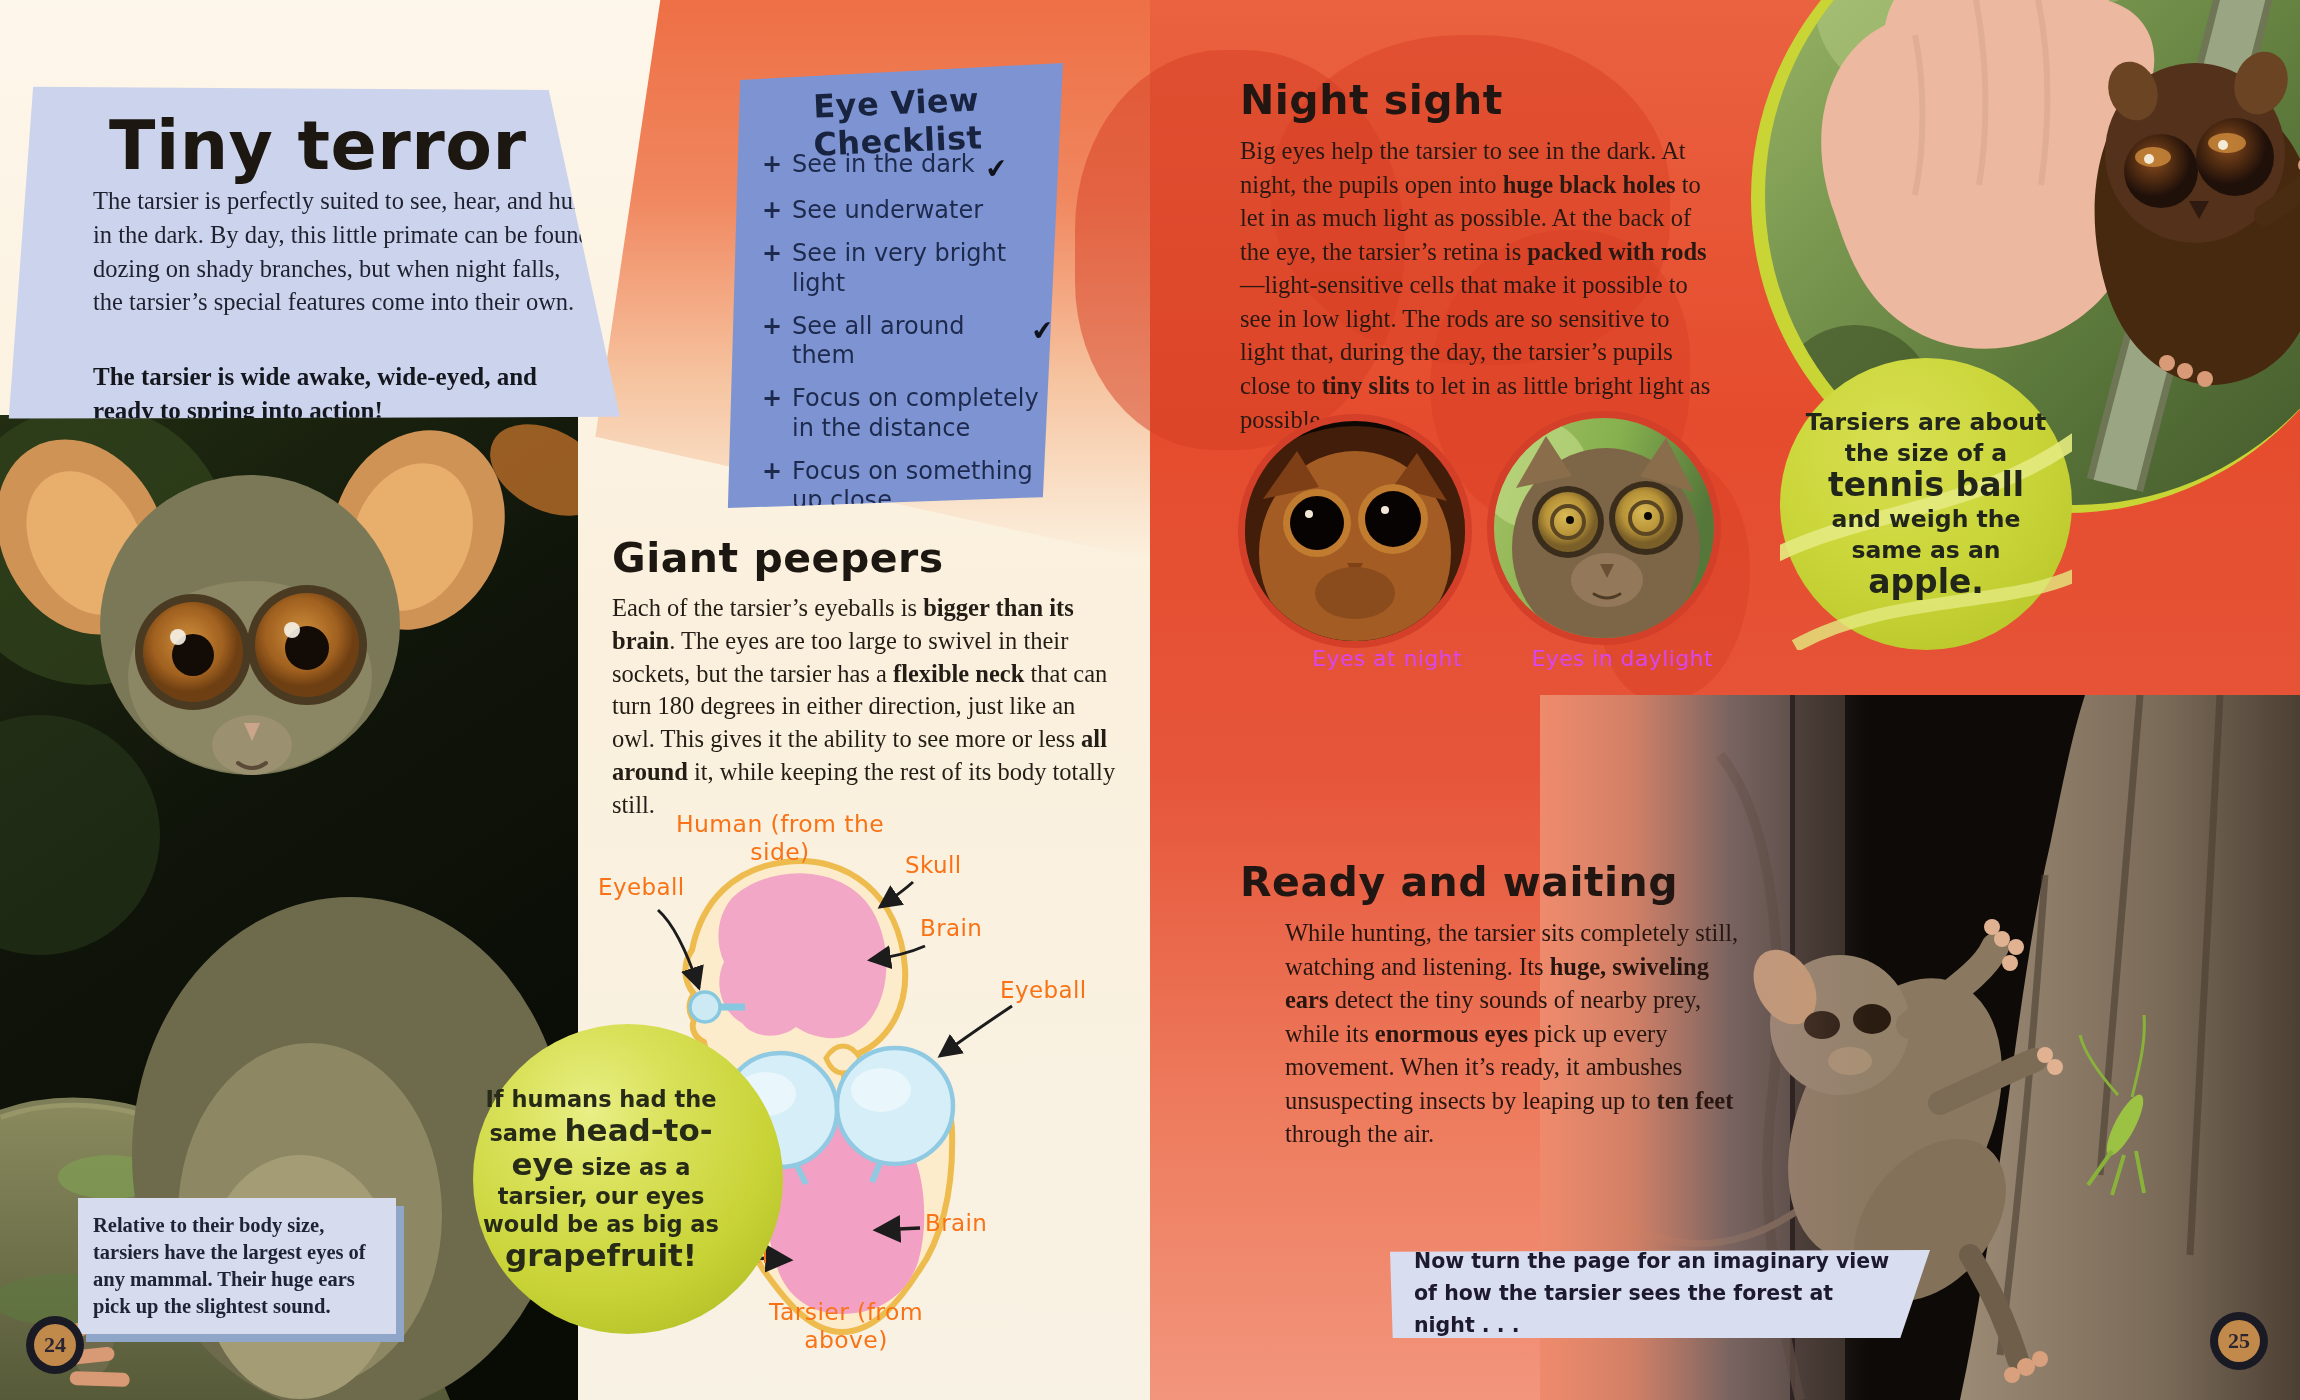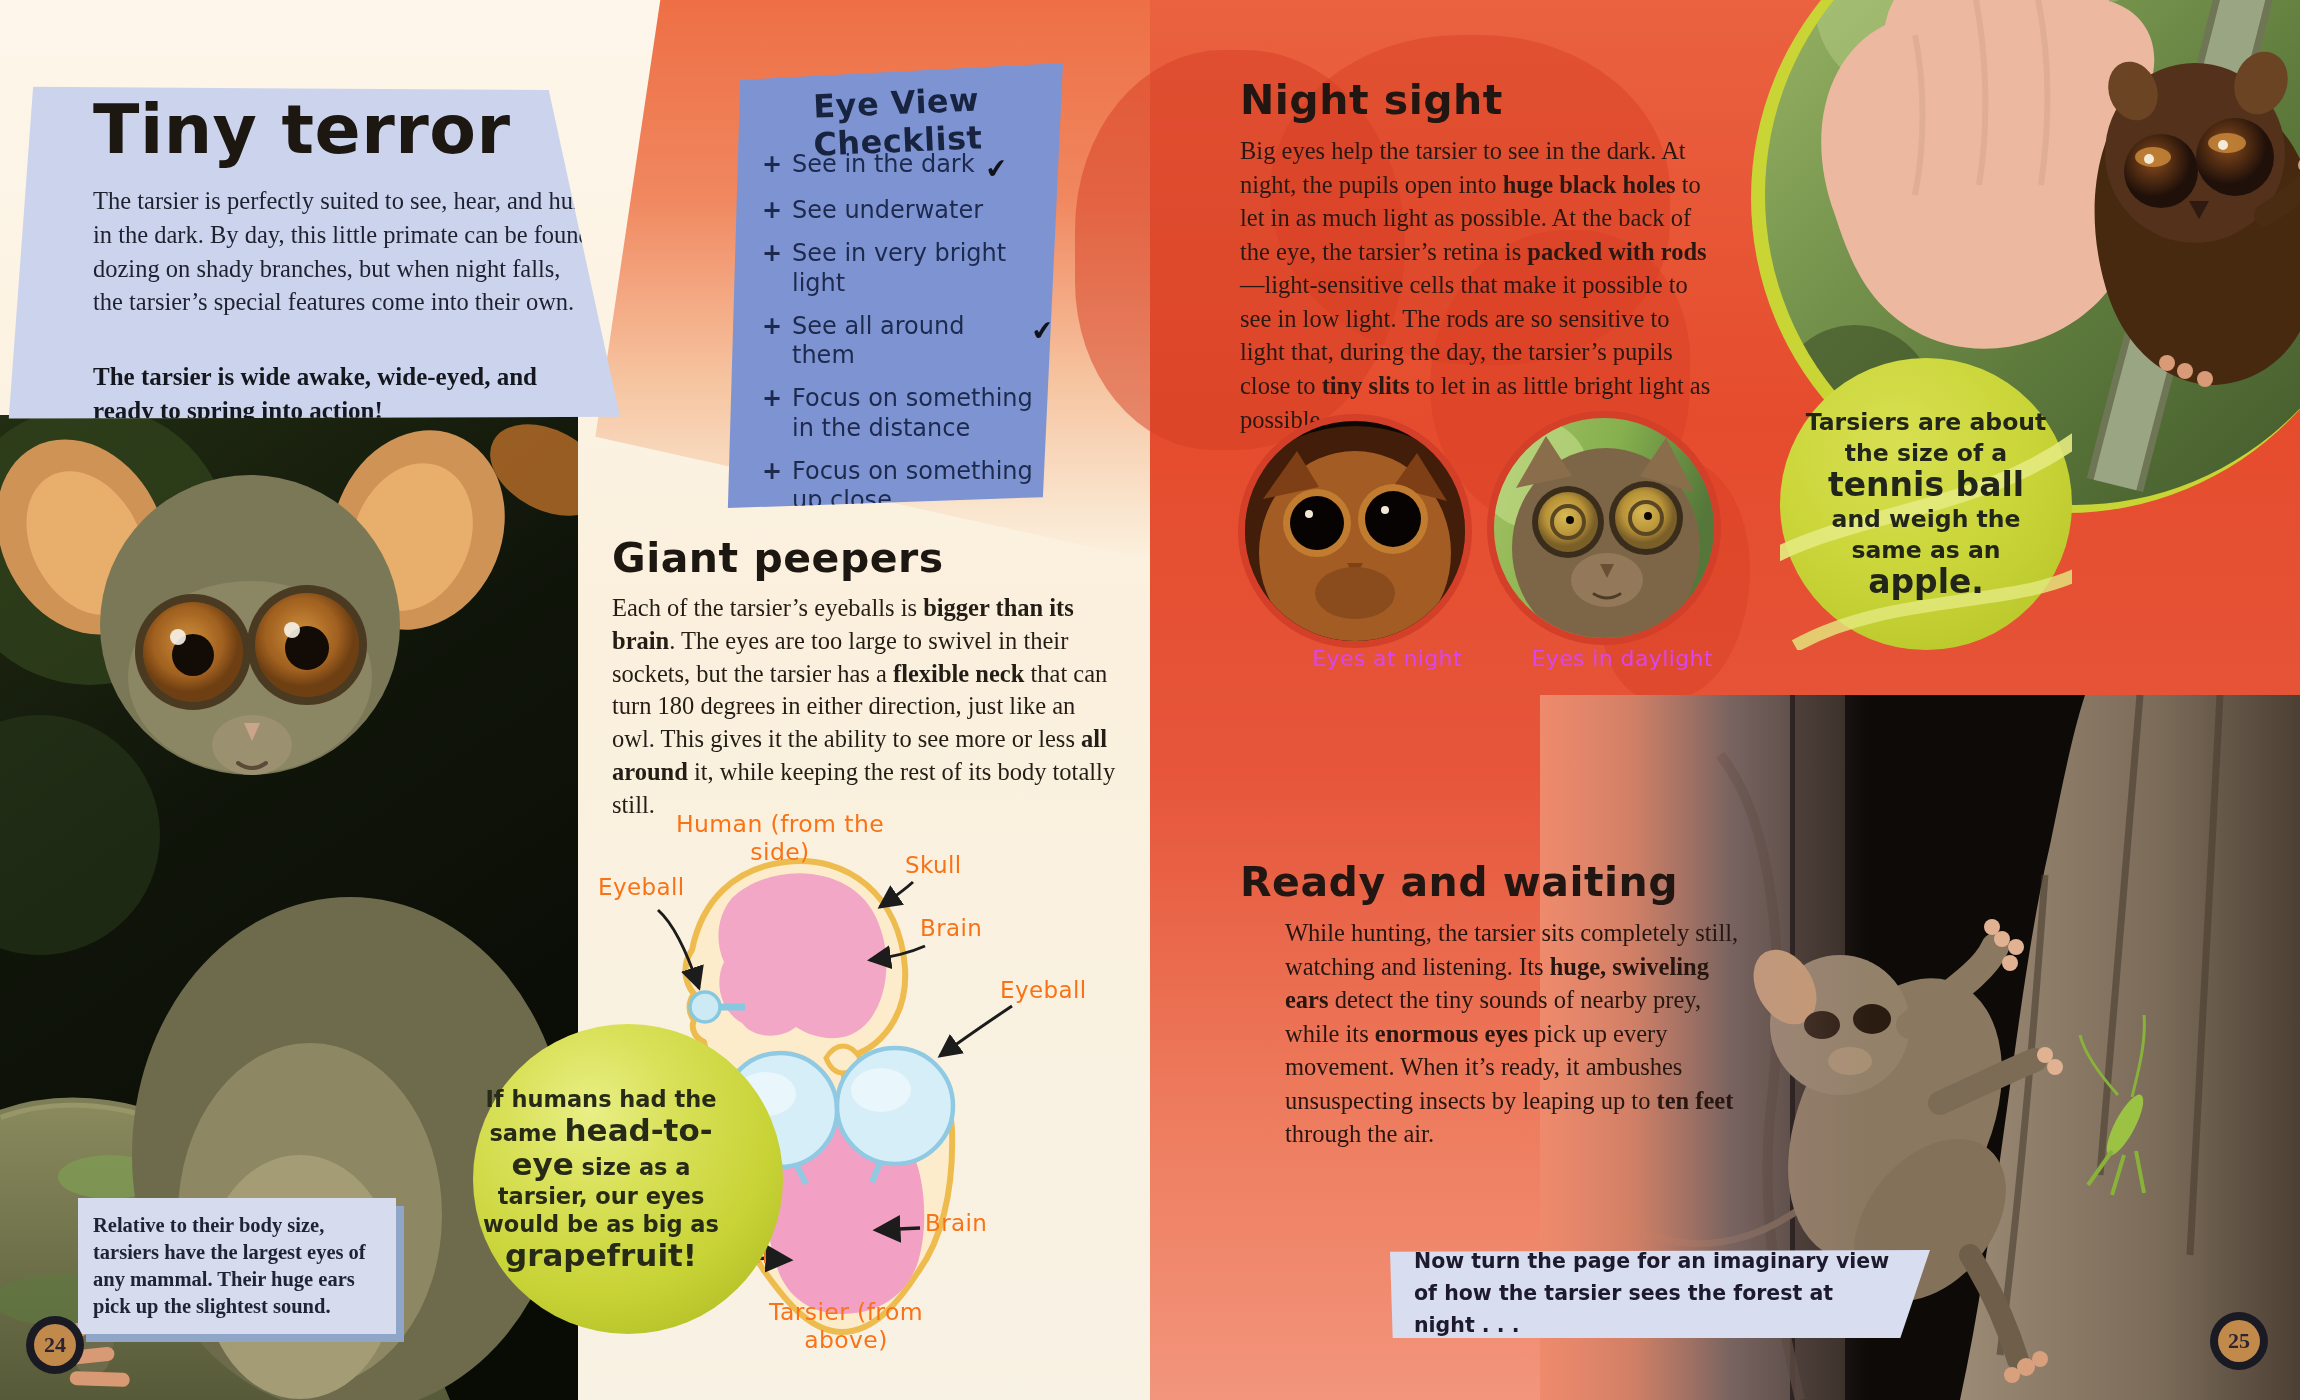--- a/index.html
+++ b/index.html
@@ -129,21 +129,21 @@
 
   <div class="abs page-left"></div>
   <div class="abs page-right"></div>
   <div class="abs orange-wedge"></div>
   <div class="abs blotch b1"></div>
   <div class="abs blotch b2"></div>
   <div class="abs blotch b3"></div>
   <div class="abs blotch b4"></div>
 
   <div class="abs intro-box">
-    <h1 class="intro-title h-chunky" style="margin:0;text-align:center;">Tiny terror</h1>
+    <h1 class="intro-title h-chunky" style="margin:16px;text-align:center;">Tiny terror</h1>
     <p class="intro-body serif" style="margin:0;">The tarsier is perfectly suited to see, hear, and hunt in the dark. By day, this little primate can be found dozing on shady branches, but when night falls, the tarsier’s special features come into their own.</p>
     <p class="intro-bold serif" style="margin:0;">The tarsier is wide awake, wide-eyed, and ready to spring into action!</p>
   </div>
 
   <div class="abs photo-left">
     <svg width="578" height="985" viewBox="0 0 578 985">
       <defs>
         <radialGradient id="irisL" cx="45%" cy="40%">
             <stop offset="0%" stop-color="#cf8f3c"></stop>
             <stop offset="70%" stop-color="#a0601f"></stop>
@@ -227,21 +227,21 @@
         <span class="cl-label">See in very bright light</span>
 
       </div>
       <div class="cl-item">
         <span class="cl-plus">+</span>
         <span class="cl-label">See all around them</span>
         <span class="cl-check">✔</span>
       </div>
       <div class="cl-item">
         <span class="cl-plus">+</span>
-        <span class="cl-label">Focus on something in the distance</span>
+        <span class="cl-label">Focus on completely in the distance</span>
 
       </div>
       <div class="cl-item">
         <span class="cl-plus">+</span>
         <span class="cl-label">Focus on something up close</span>
 
       </div>
       <div class="cl-item">
         <span class="cl-plus">+</span>
         <span class="cl-label">Good at detecting movement</span>

